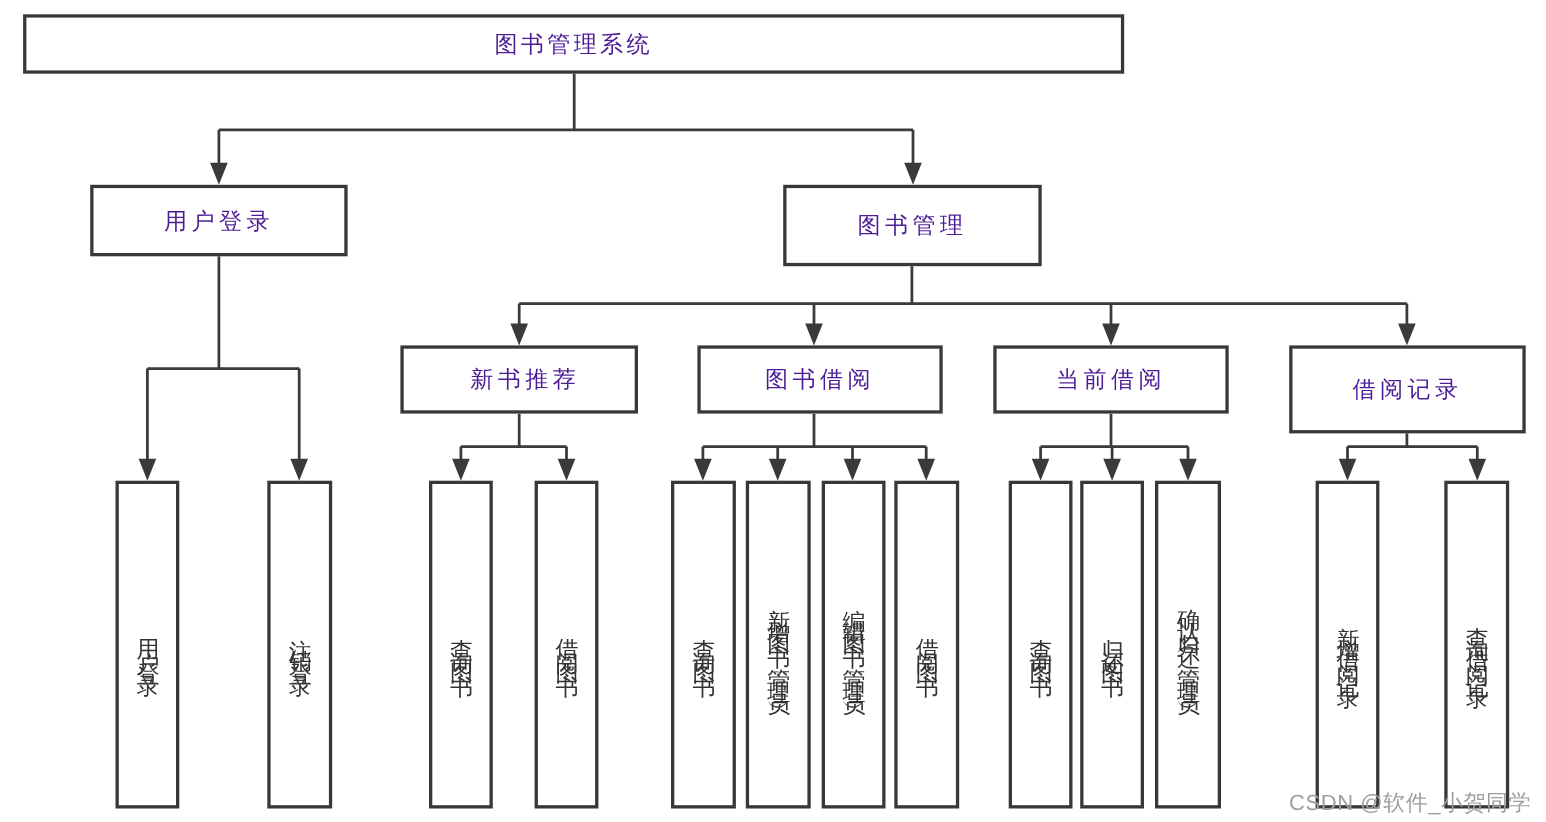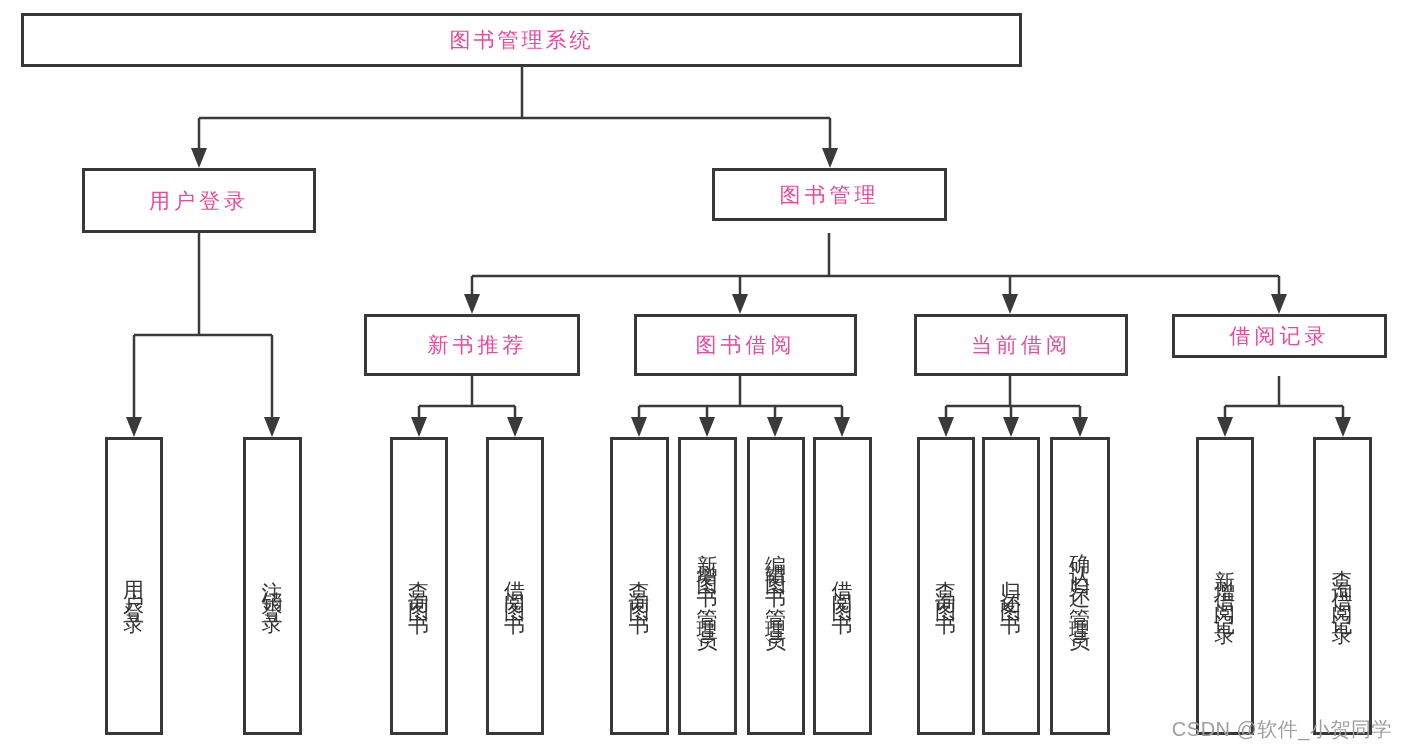--- a/index.html
+++ b/index.html
@@ -10,21 +10,21 @@
     font-family:"Liberation Sans", sans-serif;
     overflow:hidden;
   }
   #wires{position:absolute;left:0;top:0;z-index:0;}
   .node{
     position:absolute;
     box-sizing:border-box;
     border:3px solid #383838;
     background:#ffffff;
     display:flex;align-items:center;justify-content:center;
-    color:#ec4899;
+    color:#4c1d95;
     font-size:21px;
     letter-spacing:4px;
     z-index:1;
     white-space:nowrap;
   }
   .node.root{letter-spacing:3px;}
   .vnode{
     position:absolute;
     box-sizing:border-box;
     border:3px solid #383838;
@@ -91,26 +91,26 @@
       <polygon points="1003,417 1019,417 1011,437"></polygon>
       <polygon points="1072,417 1088,417 1080,437"></polygon>
       <polygon points="1217,417 1233,417 1225,437"></polygon>
       <polygon points="1335,417 1351,417 1343,437"></polygon>
     </g>
   </svg>
 
   <div class="node root" style="left:21px;top:13px;width:1001px;height:54px;">图书管理系统</div>
 
   <div class="node" style="left:82px;top:168px;width:234px;height:65px;">用户登录</div>
-  <div class="node" style="left:712px;top:168px;width:235px;height:53px;">图书管理</div>
+  <div class="node" style="left:712px;top:168px;width:235px;height:74px;">图书管理</div>
 
   <div class="node" style="left:364px;top:314px;width:216px;height:62px;padding-left:11px;">新书推荐</div>
   <div class="node" style="left:634px;top:314px;width:223px;height:62px;">图书借阅</div>
-  <div class="node" style="left:903px;top:314px;width:214px;height:62px;margin-left:11px;">当前借阅</div>
-  <div class="node" style="left:1172px;top:314px;width:215px;height:44px;">借阅记录</div>
+  <div class="node" style="left:903px;top:314px;width:214px;height:62px;">当前借阅</div>
+  <div class="node" style="left:1172px;top:314px;width:215px;height:80px;">借阅记录</div>
 
   <div class="vnode" style="left:105px;top:437px;width:58px;height:298px;">
     <span class="vtext">用户登录</span>
   </div>
   <div class="vnode" style="left:243px;top:437px;width:59px;height:298px;">
     <span class="vtext">注销登录</span>
   </div>
 
   <div class="vnode" style="left:390px;top:437px;width:58px;height:298px;">
     <span class="vtext">查询图书</span>

